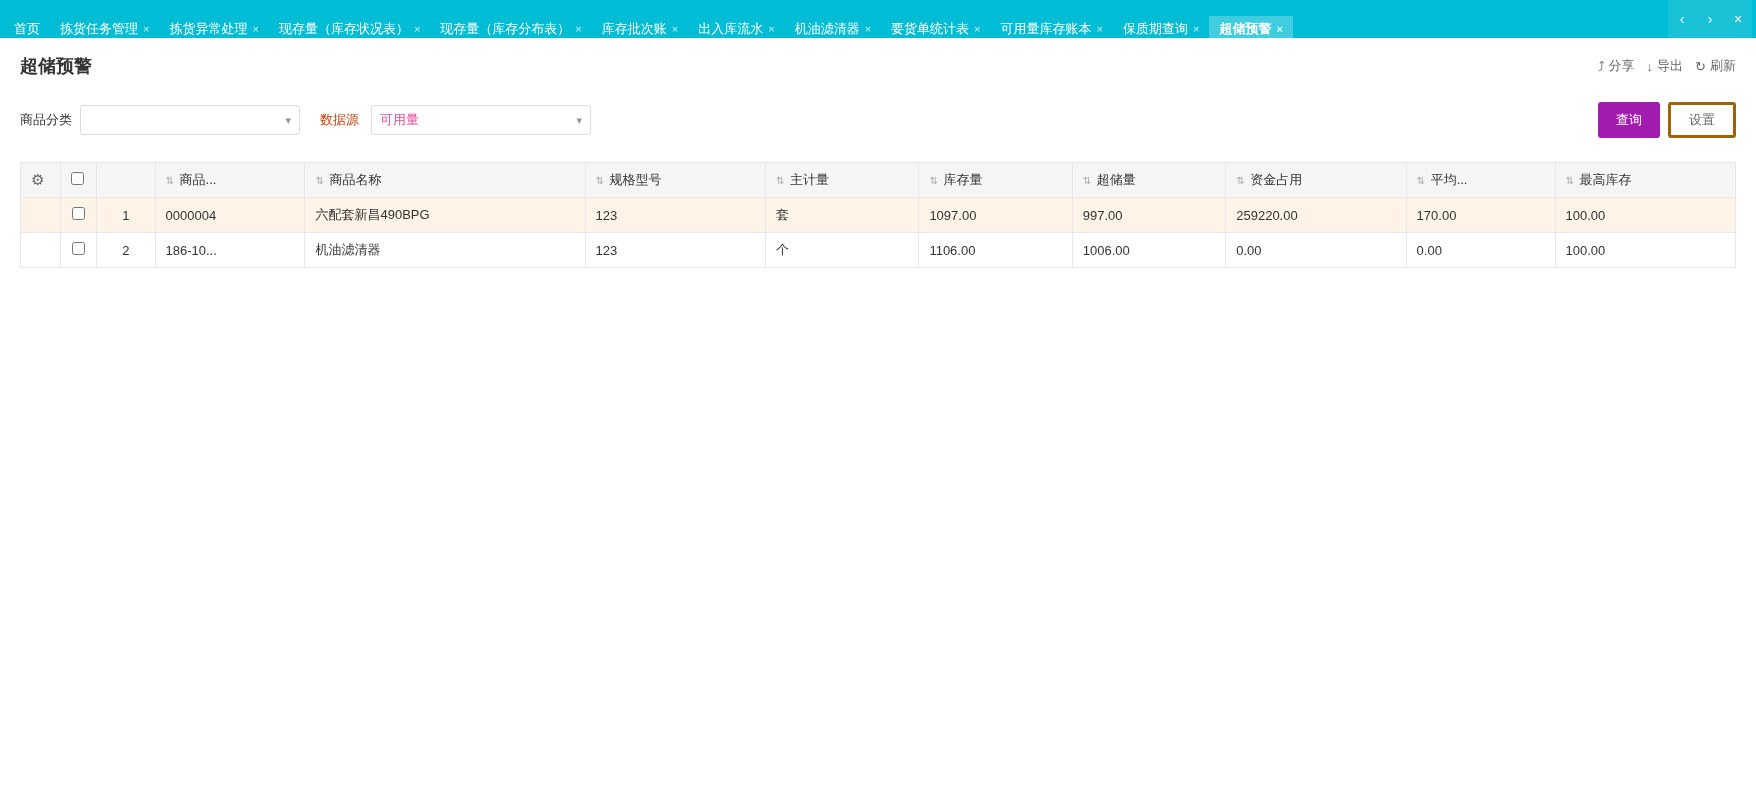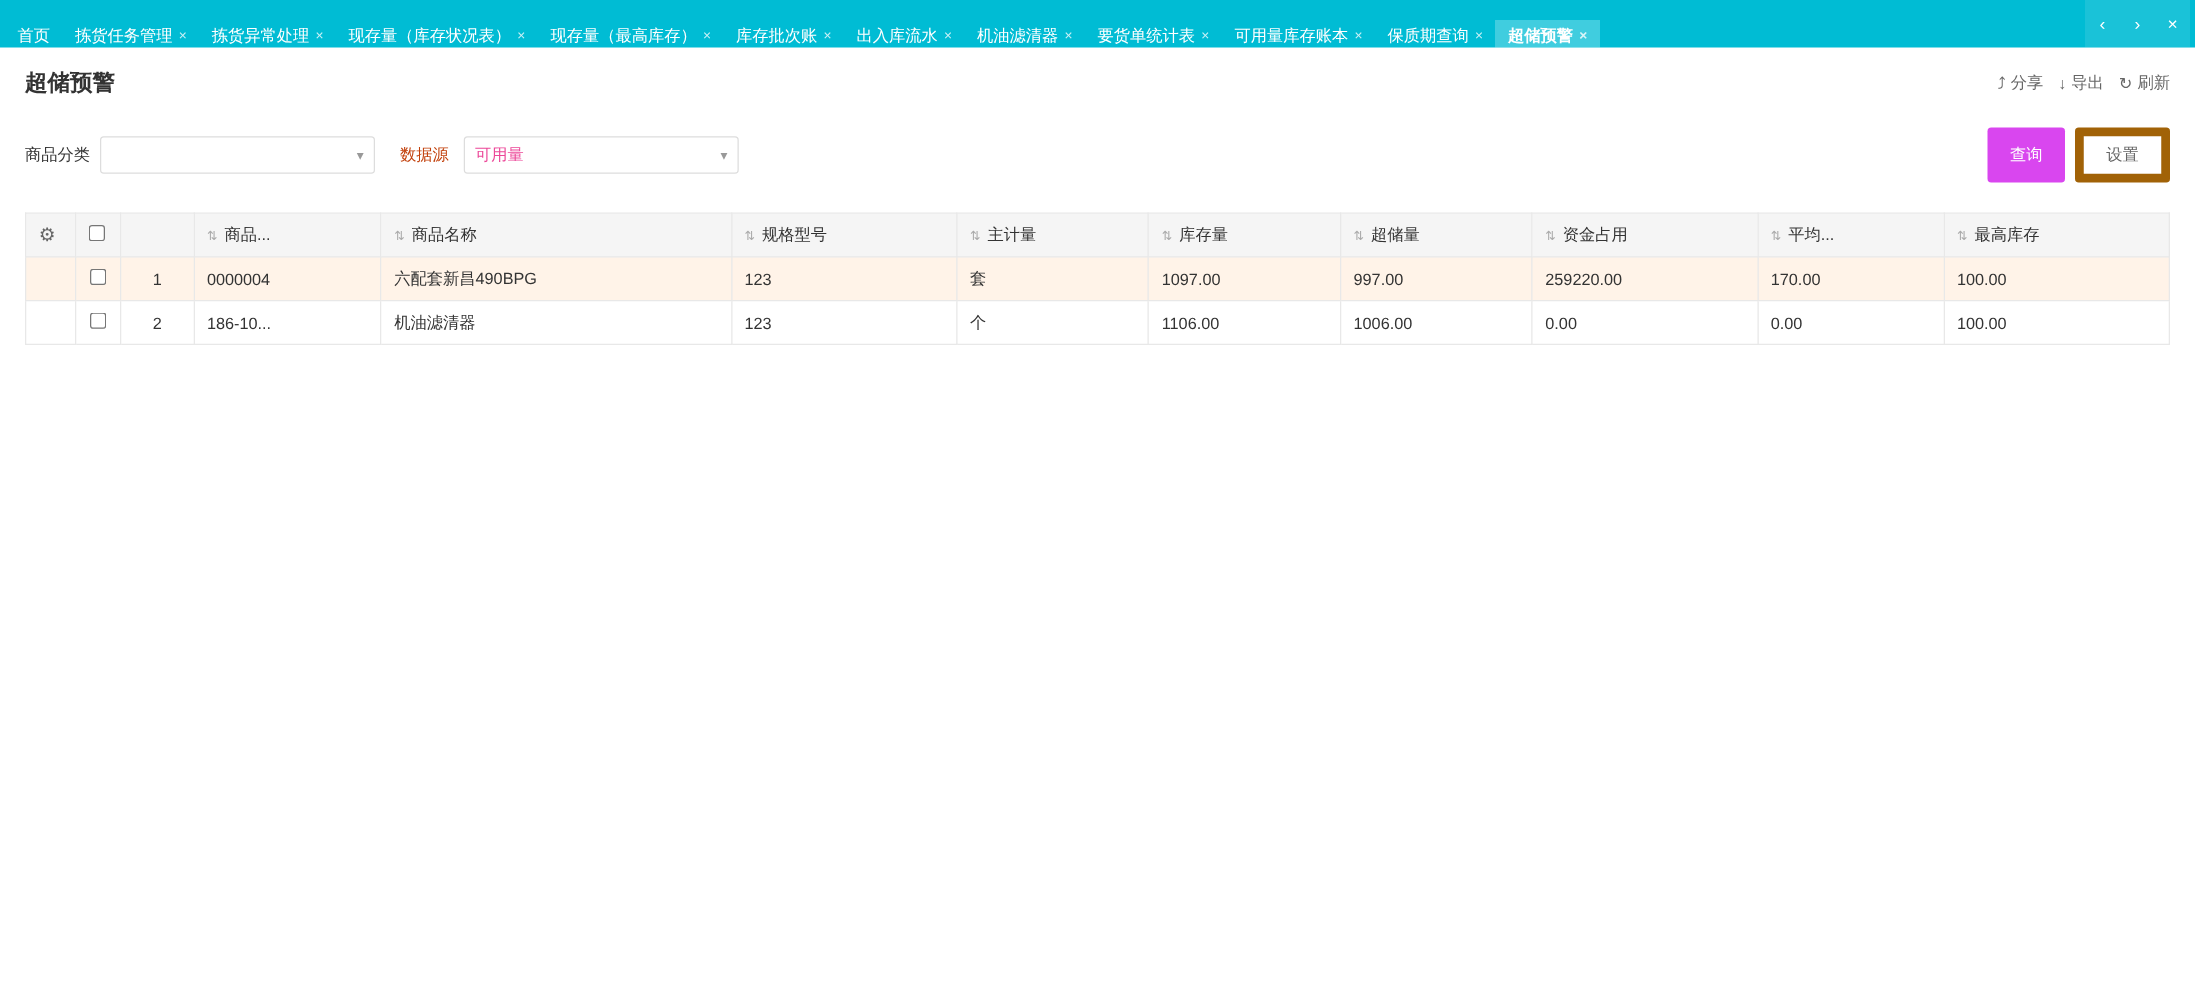--- a/index.html
+++ b/index.html
@@ -113,32 +113,32 @@
       justify-content: space-between;
     }
     .filter-select .arrow { color: #999; font-size: 11px; }
 
     .filter-actions {
       margin-left: auto;
       display: flex;
       gap: 8px;
     }
     .btn-query {
-      background: #d946ef;
+      background: #a21caf;
       color: #fff;
       border: none;
       border-radius: 3px;
       padding: 6px 18px;
       cursor: pointer;
       font-size: 13px;
     }
     .btn-settings {
       background: #fff;
       color: #666;
-      border: 7px solid #a16207;
+      border: 3px solid #a16207;
       border-radius: 3px;
       padding: 6px 18px;
       cursor: pointer;
       font-size: 13px;
     }
 
     
     .data-table {
       width: 100%;
       border-collapse: collapse;
@@ -195,21 +195,21 @@
   </div>
   <div class="nav-item">
     <span>拣货异常处理</span>
     <span class="close-x">×</span>
   </div>
   <div class="nav-item">
     <span>现存量（库存状况表）</span>
     <span class="close-x">×</span>
   </div>
   <div class="nav-item">
-    <span>现存量（最高库存）</span>
+    <span>现存量（库存分布表）</span>
     <span class="close-x">×</span>
   </div>
   <div class="nav-item">
     <span>库存批次账</span>
     <span class="close-x">×</span>
   </div>
   <div class="nav-item">
     <span>出入库流水</span>
     <span class="close-x">×</span>
   </div>

